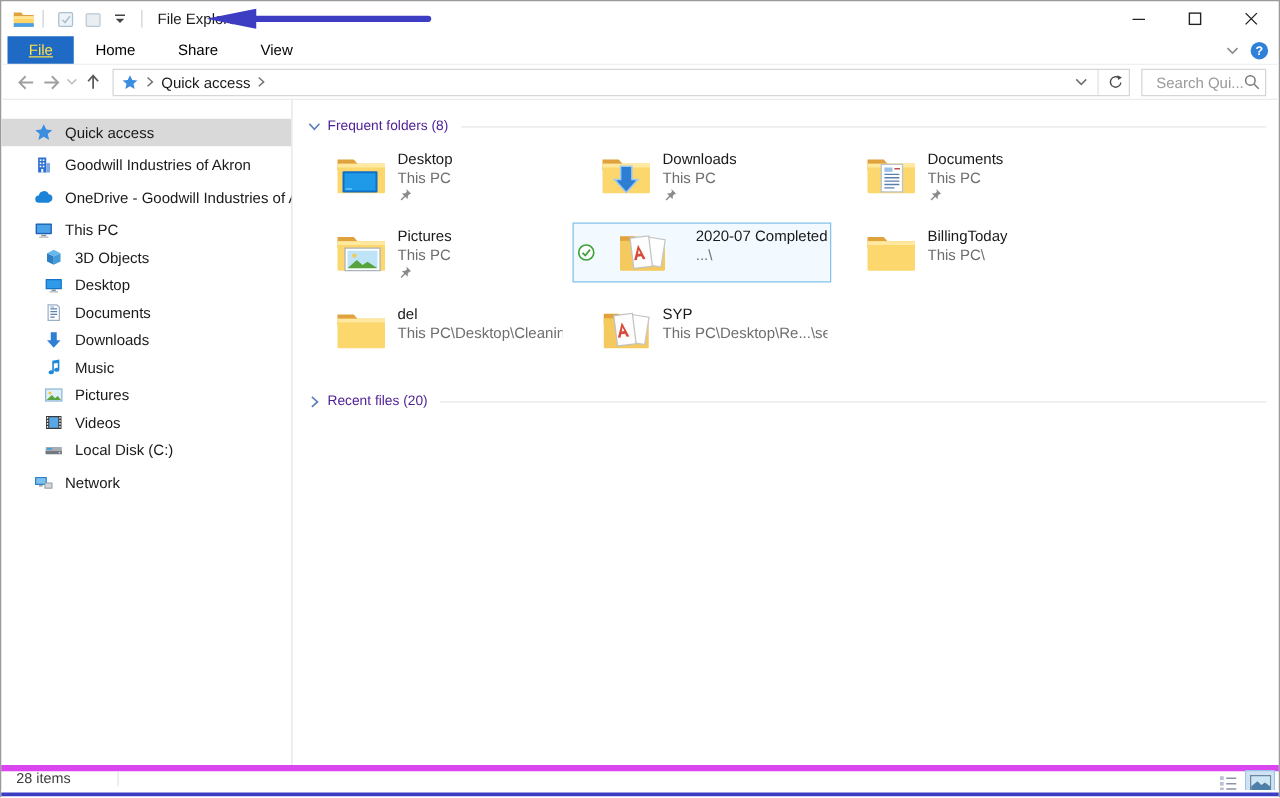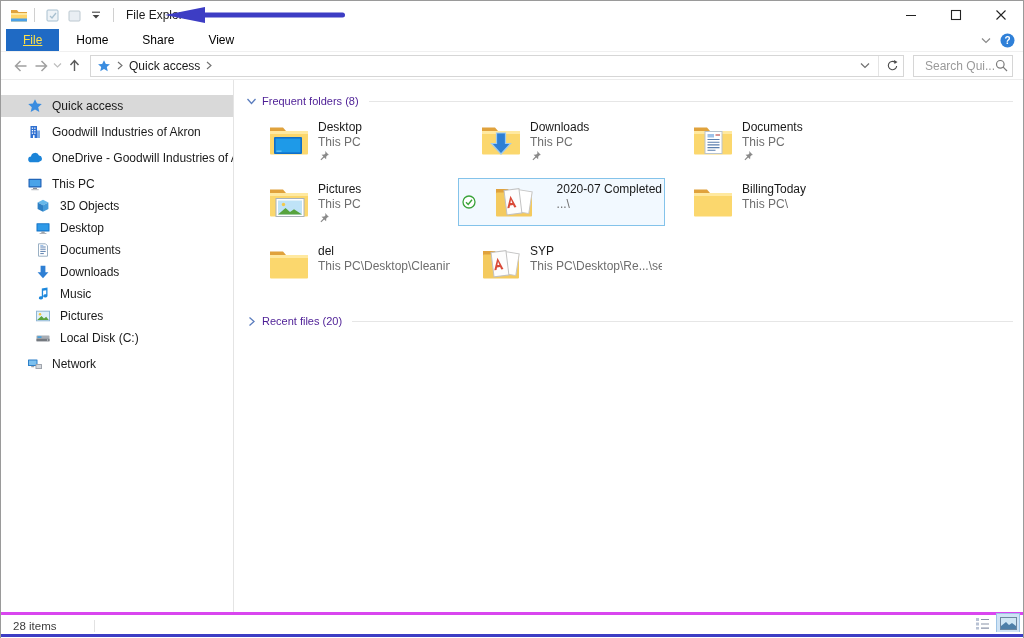--- a/index.html
+++ b/index.html
@@ -63,21 +63,21 @@
   .tile { display: flex; align-items: flex-start; border: 1px solid transparent; padding: 2px 2px 2px 0; }
   .tile.selected { border-color: #84c3ea; background: #f2f9ff; justify-content: space-between; }
   .tile-check { width: 20px; flex: none; display: flex; justify-content: center; padding-top: 14px; }
   .tile-icon { width: 44px; height: 38px; flex: none; margin-top: 2px; }
   .tile-text { margin-left: 7px; min-width: 0; padding-top: 1px; }
   .tile-name { font-size: 12px; color: #191919; line-height: 15px; white-space: nowrap; overflow: hidden; }
   .tile-loc { font-size: 12px; color: #6e6e6e; line-height: 14px; white-space: nowrap; overflow: hidden; }
   .tile-pin { height: 13px; display: flex; align-items: center; }
 
   
-  .statusbar { height: 20px; flex: none; border-top: 3px solid #d946ef; display: flex; align-items: flex-end; padding: 0 4px 0 12px; gap: 28px; }
+  .statusbar { height: 20px; flex: none; border-top: 5px solid #d946ef; display: flex; align-items: flex-start; padding: 0 4px 0 12px; gap: 28px; }
   .status-text { font-size: 11.5px; color: #3c3c3c; }
   .status-sep { width: 1px; height: 12px; background: #e2e2e2; margin-left: 10px; }
   .status-right { margin-left: auto; display: flex; align-items: center; gap: 4px; }
   .view-btn { width: 22px; height: 18px; display: inline-flex; align-items: center; justify-content: center; }
   .view-btn.active { background: #cfe3f5; outline: 1px solid #9cc3e5; }
 
   .bottom-strip { height: 6px; flex: none; position: relative; background: #fff; }
   .annotation-line { position: absolute; left: 0; top: 2px; width: 100%; height: 3px; }
 </style>
 </head>
@@ -323,20 +323,39 @@
               <rect x="1.5" y="3.2" width="13" height="9.6" fill="#dff0fa" stroke="#8fb6d4"></rect>
               <circle cx="5" cy="6.3" r="1.2" fill="#f5c33b"></circle>
               <path d="M2.2 12 L6.5 8 9 10.5 11.2 8.8 13.8 12 Z" fill="#5aa33e"></path>
             </svg>
           </span>
           <span class="side-label">Pictures</span>
         </div>
         <div class="side-item lv1">
           <span class="side-icon">
             <svg width="16" height="16" viewBox="0 0 16 16">
+              <rect x="1.8" y="2.8" width="12.4" height="10.4" fill="#3a3a3a"></rect>
+              <rect x="4.4" y="3.8" width="7.2" height="8.4" fill="#58a8e8"></rect>
+              <g fill="#e8e8e8">
+                <rect x="2.5" y="3.6" width="1.1" height="1.4"></rect>
+                <rect x="2.5" y="6" width="1.1" height="1.4"></rect>
+                <rect x="2.5" y="8.4" width="1.1" height="1.4"></rect>
+                <rect x="2.5" y="10.8" width="1.1" height="1.4"></rect>
+                <rect x="12.4" y="3.6" width="1.1" height="1.4"></rect>
+                <rect x="12.4" y="6" width="1.1" height="1.4"></rect>
+                <rect x="12.4" y="8.4" width="1.1" height="1.4"></rect>
+                <rect x="12.4" y="10.8" width="1.1" height="1.4"></rect>
+              </g>
+            </svg>
+          </span>
+          <span class="side-label">Videos</span>
+        </div>
+        <div class="side-item lv1">
+          <span class="side-icon">
+            <svg width="16" height="16" viewBox="0 0 16 16">
               <rect x="1.5" y="5.5" width="13" height="5.8" rx="0.6" fill="#a8adb4"></rect>
               <rect x="1.5" y="8.8" width="13" height="2.5" fill="#74797f"></rect>
               <rect x="2.5" y="6.3" width="4" height="1.6" fill="#3fa0e0"></rect>
               <circle cx="12.6" cy="10" r="0.7" fill="#cfd3d8"></circle>
             </svg>
           </span>
           <span class="side-label">Local Disk (C:)</span>
         </div>
         <div class="side-item lv0 group-gap">
           <span class="side-icon">

